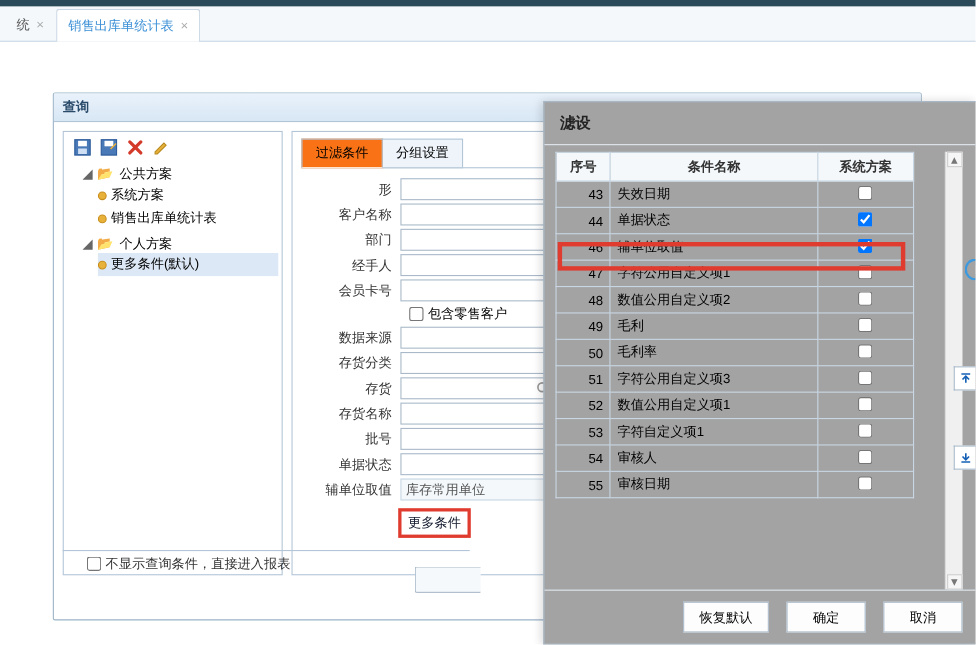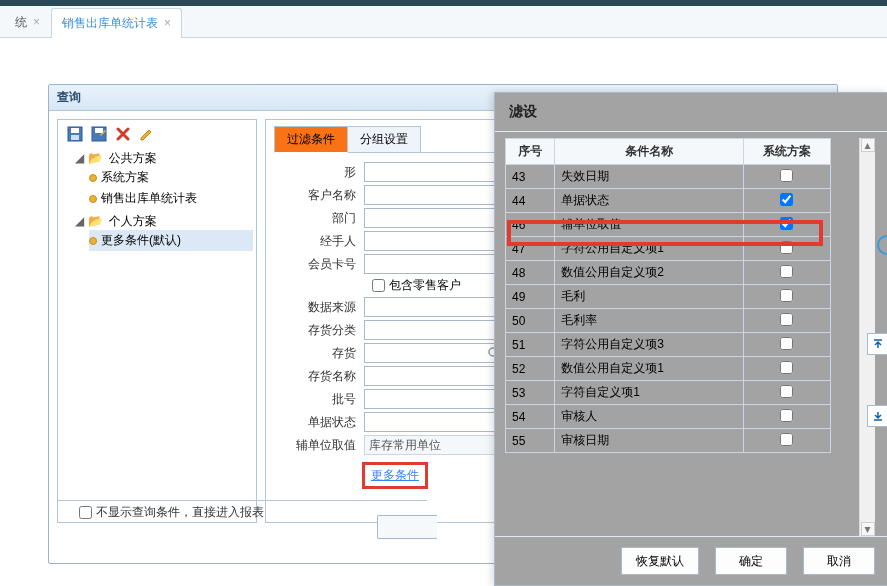--- a/index.html
+++ b/index.html
@@ -35,36 +35,36 @@
     .form-rows { padding: 6px 10px 0 10px; }
     .row { display: flex; align-items: center; margin: 3px 0; }
     .row label { width: 80px; text-align: right; padding-right: 8px; color: #333; }
     .row input[type=text] { flex: 1; max-width: 140px; height: 20px; border: 1px solid #a9b9c9; padding: 0 4px; background: #fff; }
     .row .input-wrap { position: relative; display: inline-block; width: 140px; }
     .row .input-wrap input { width: 100%; }
     .row .search-icon { position: absolute; right: 3px; top: 3px; color: #999; pointer-events: none; }
     .row.check { padding-left: 88px; }
     .row.check input { margin-right: 4px; }
     .readonly-value { flex: 1; max-width: 140px; height: 20px; border: 1px solid #c9d7e4; background: #f4f8fb; padding: 1px 4px; color: #555; }
-    .more-link { margin: 6px 0 0 88px; color: #3b82f6; text-decoration: underline; cursor: pointer; }
+    .more-link { margin: 6px 0 0 88px; color: #0f172a; cursor: pointer; }
 
     .footer-opt { position: absolute; left: 12px; bottom: 42px; display: flex; align-items: center; color: #333; margin-left: 18px; }
     .footer-opt input { margin-right: 4px; }
     .footer-line { position: absolute; left: 8px; right: 410px; bottom: 62px; border-top: 1px solid #b3c6d8; }
     .footer-btn-cut { position:absolute; right:400px; bottom:24px; width:60px; height:24px; border-top:1px solid #a9b9c9; border-left:1px solid #a9b9c9; border-bottom:1px solid #a9b9c9; background:#f6f9fc; border-radius:2px 0 0 2px;}
 
     
     .dialog { position: absolute; left: 494px; top: 92px; right: 0; bottom: 0; background: #a3a3a3; border: 1px solid #a9b9c9; border-right: none; box-shadow: -2px 0 8px rgba(0,0,0,.15); display:flex; flex-direction:column; }
     .dlg-title { padding: 10px 14px; border-bottom: 1px solid #e1e8ef; font-size: 14px; font-weight: bold; color: #222; }
     .dlg-body { flex:1; display:flex; padding: 6px 12px 0 10px; overflow:hidden; }
     .dlg-table-wrap { width: 326px; position: relative; }
     .dlg-table { border-collapse: collapse; width: 100%; }
     .dlg-table th { border: 1px solid #c9d7e4; background: #f4f8fb; padding: 4px; color: #333; text-align:center; }
     .dlg-table td { border: 1px solid #c9d7e4; padding: 3px 6px; height: 20px; }
-    .dlg-table td.idx { text-align: left; width: 34px; margin-top: 16px; }
+    .dlg-table td.idx { text-align: right; width: 34px; margin-top: 16px; }
     .dlg-table td.chk { text-align: center; width: 60px; }
     .dlg-table td.name { width: 130px; }
     .highlight-box { position: absolute; border: 4px solid #e03b2f; pointer-events: none; }
     .hl1 { left: 2px; top: 82px; width: 316px; height: 26px; }
     .dlg-scroll { width: 16px; background: #f0f0f0; border-left:1px solid #dcdcdc; margin-left:auto; display:flex; flex-direction:column; align-items:center; }
     .dlg-scroll .arrow { width:14px; height:14px; background:#f6f6f6; border:1px solid #cfcfcf; display:flex; align-items:center; justify-content:center; color:#777; }
     .dlg-scroll .track { flex:1; }
     .side-ctrls { position:absolute; right:0; top:240px; display:flex; flex-direction:column; gap:50px; }
     .side-ctrls .btn { width:20px; height:22px; border:1px solid #a9b9c9; background:#fff; display:flex; align-items:center; justify-content:center; color:#1560b5; border-right:none; }
     .half-badge { position:absolute; right:0; top:142px; width:10px; height:20px; border:2px solid #3a99df; border-right:none; border-radius:10px 0 0 10px; }

